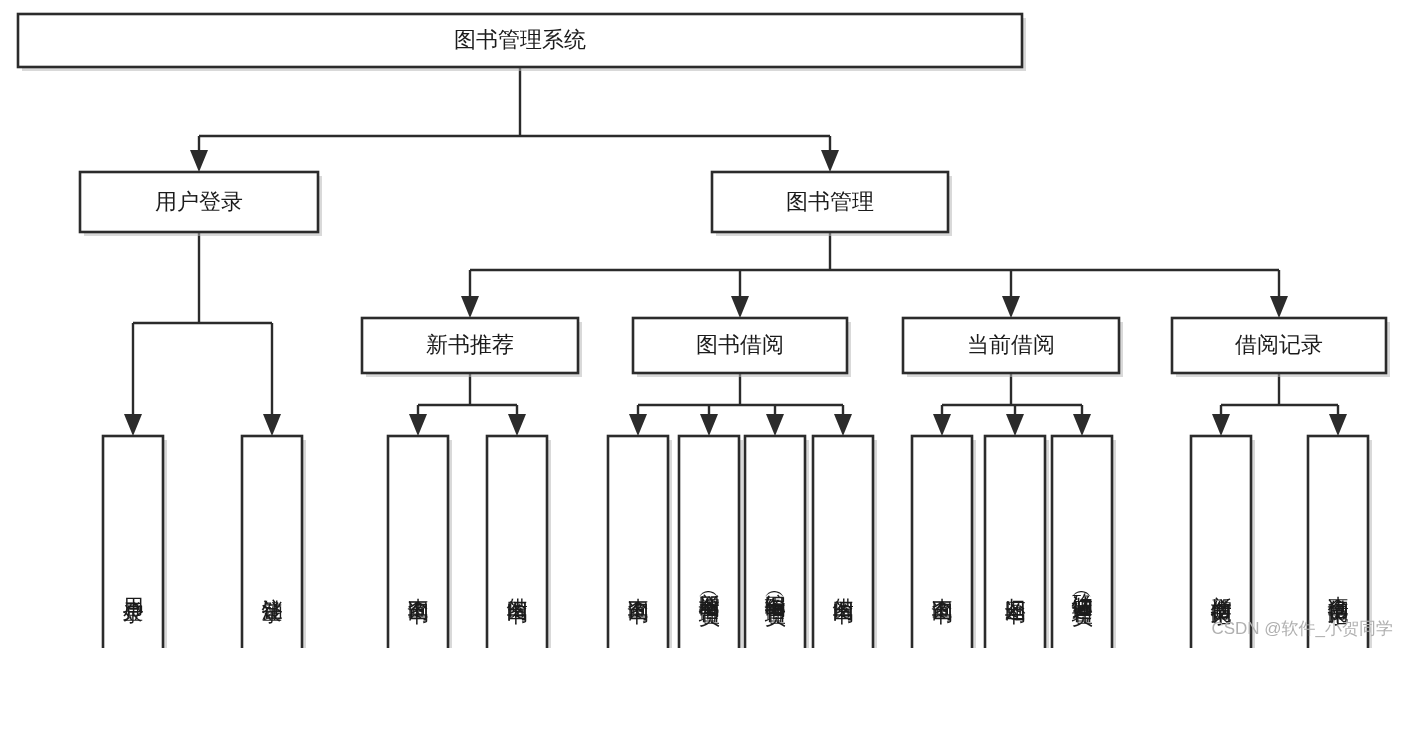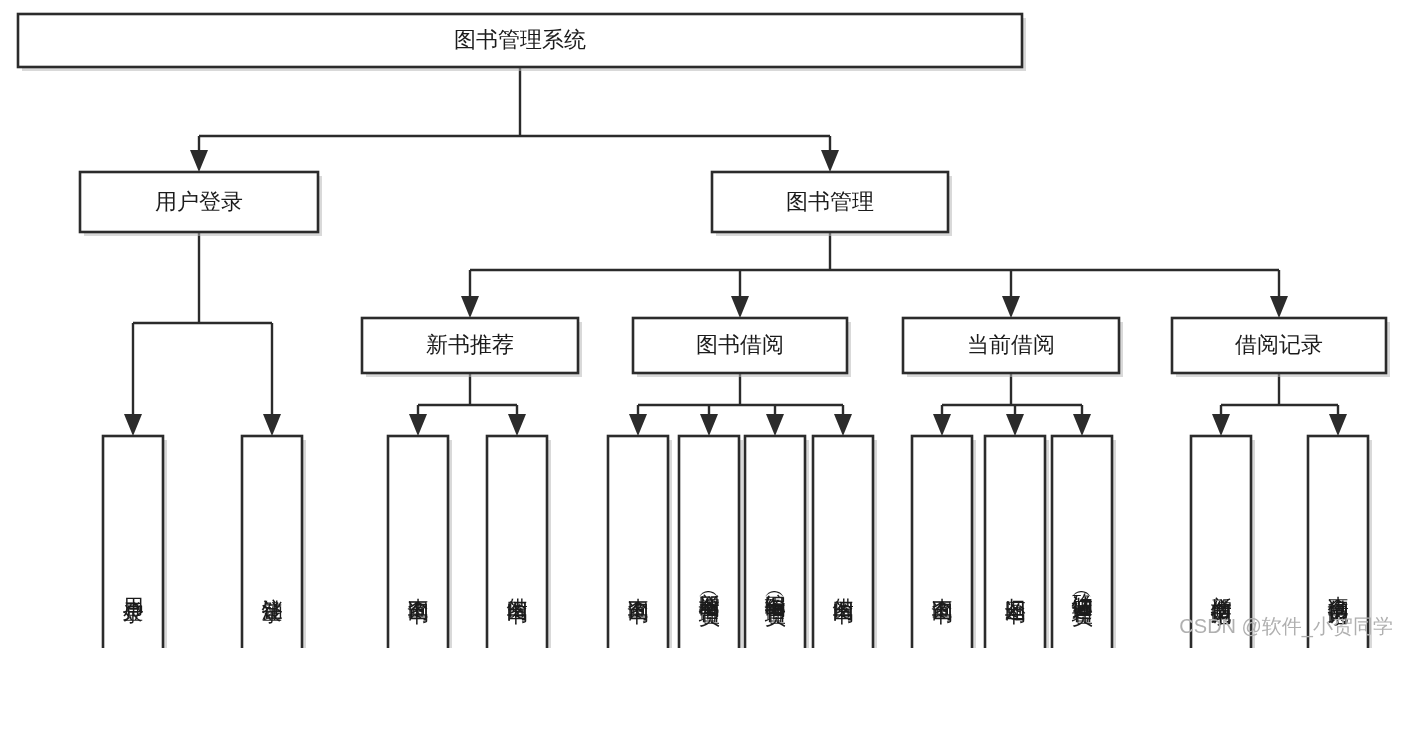--- a/index.html
+++ b/index.html
@@ -64,21 +64,21 @@
     line-height: 1.08;
     letter-spacing: 2px;
     color: #1b1b1b;
     white-space: nowrap;
   }
   .watermark {
     position: absolute;
     right: 12px;
     bottom: 8px;
     font-family: "Liberation Sans", "DejaVu Sans", sans-serif;
-    font-size: 20px;
+    font-size: 17px;
     color: #b0b0b0;
     white-space: nowrap;
     user-select: none;
   }
 </style>
 </head>
 <body>
 
 <div id="diagram-root">
 

